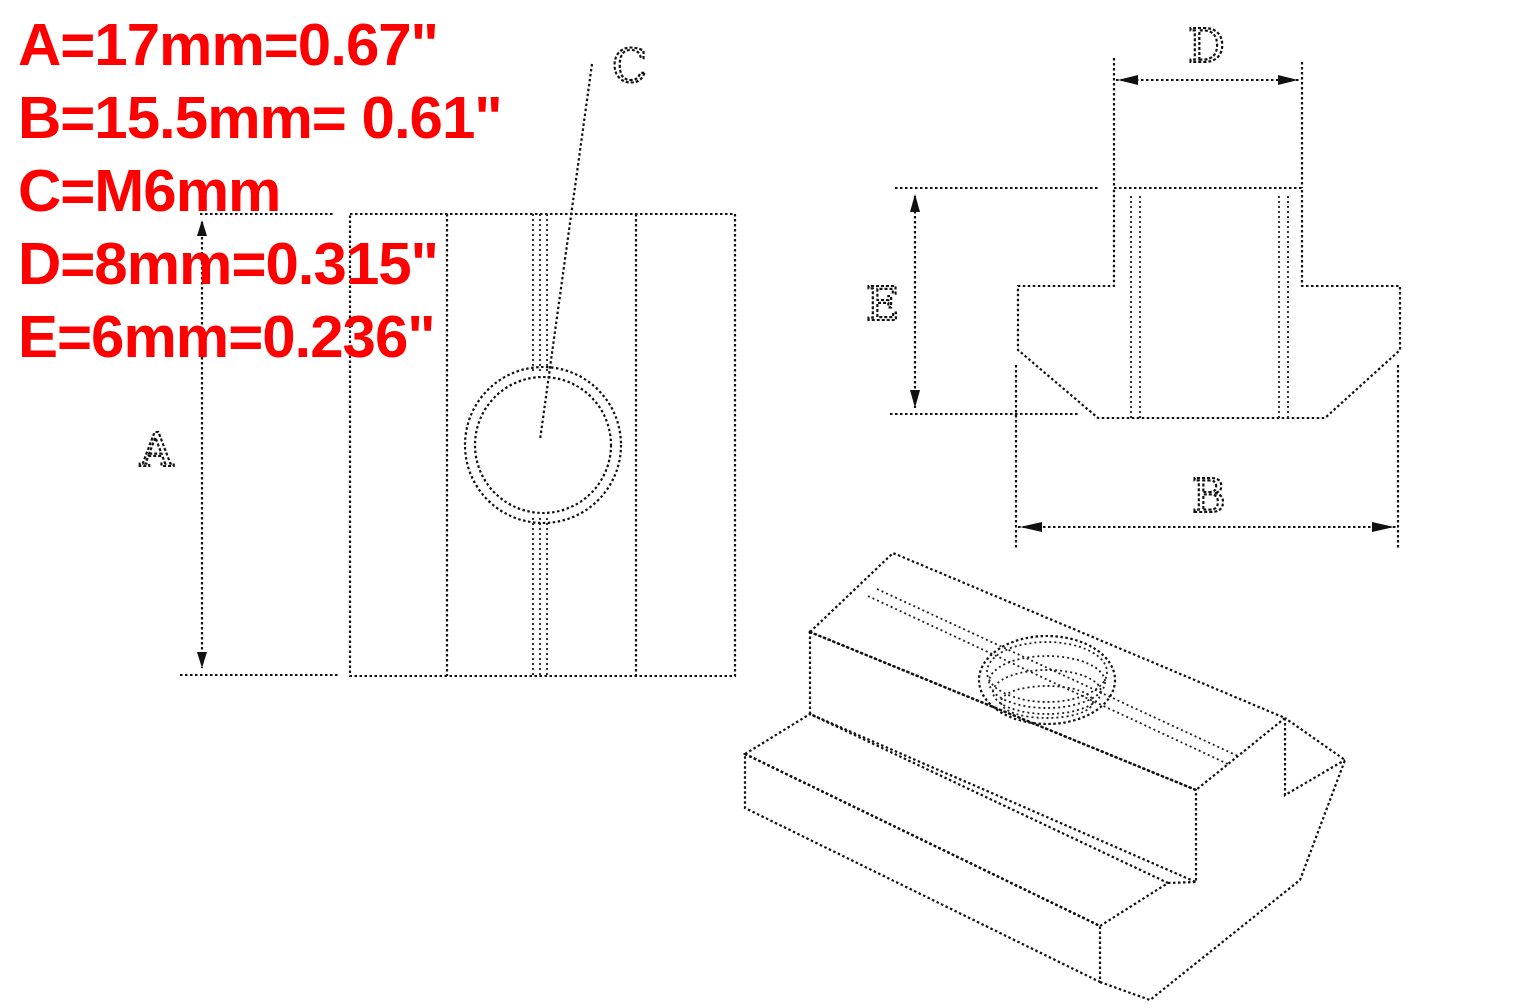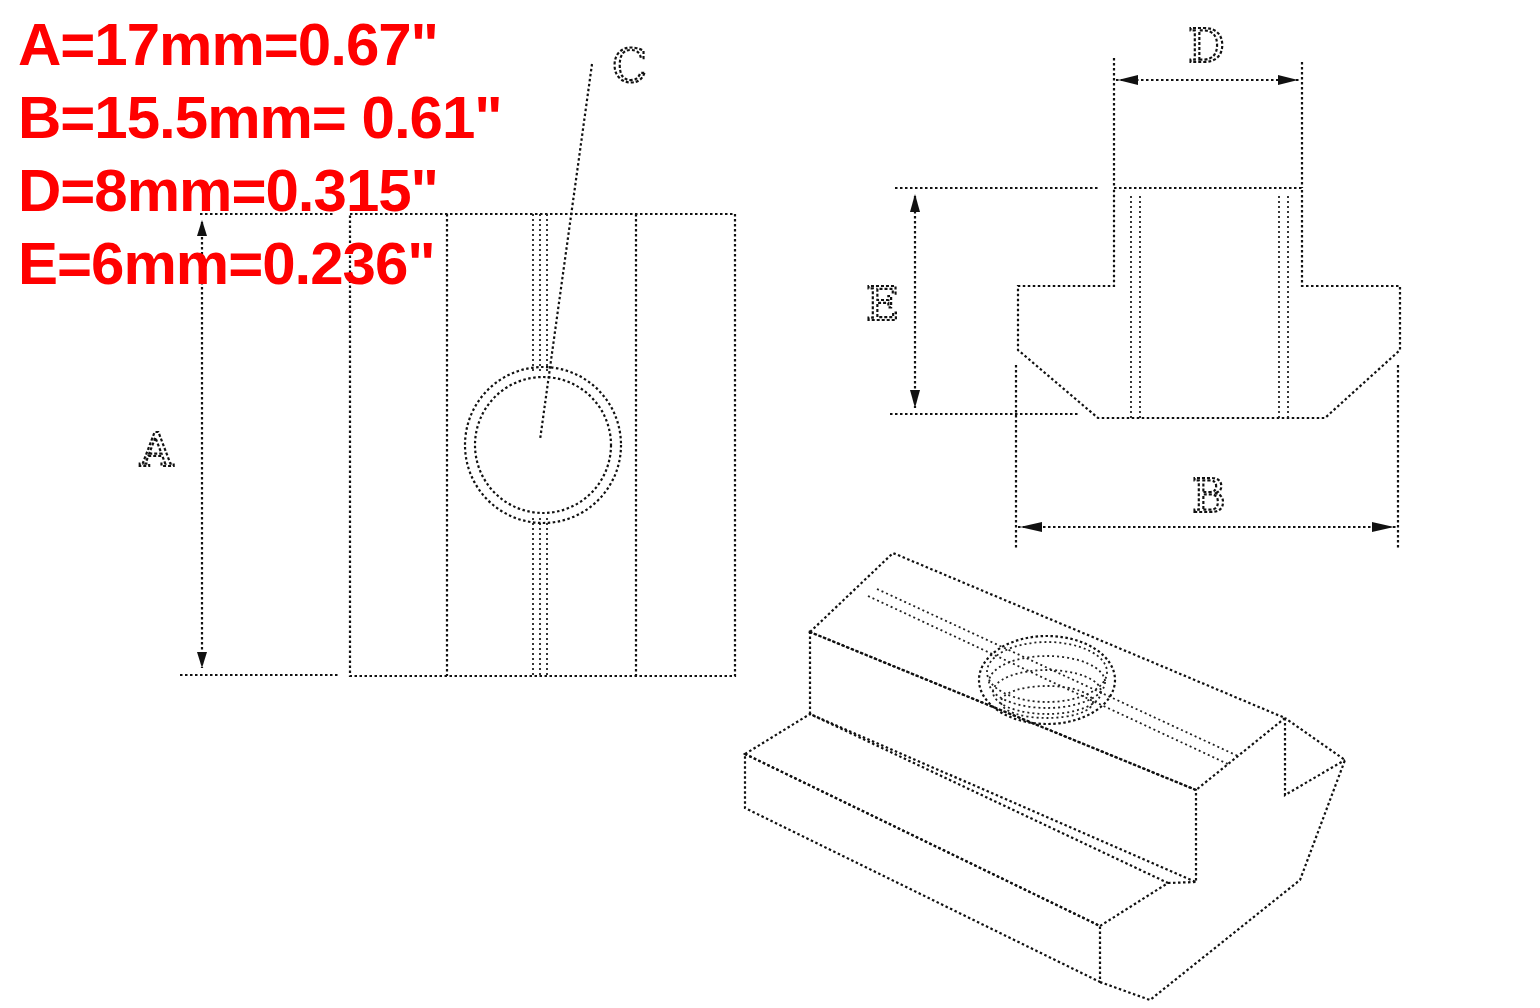--- a/index.html
+++ b/index.html
@@ -19,20 +19,21 @@
   .ln-thin { fill: none; stroke: #222; stroke-width: 1.8; stroke-dasharray: 2 3; }
   .arrow { fill: #111; }
   .lbl { font-family: "DejaVu Serif", serif; font-size: 46px; fill: #fff; stroke: #111; stroke-width: 2.2; stroke-dasharray: 3 2; }
 </style>
 </head>
 <body>
 
 <div class="specs">
   <div class="spec-line">A=17mm=0.67"</div>
   <div class="spec-line">B=15.5mm= 0.61"</div>
+  <div class="spec-line">C=M6mm</div>
   <div class="spec-line">D=8mm=0.315"</div>
   <div class="spec-line">E=6mm=0.236"</div>
 </div>
 
 <svg class="drawing" width="1540" height="1008" viewBox="0 0 1540 1008">
 
   <g>
 
     <line class="ln" x1="200" y1="214" x2="335" y2="214"></line>
     <line class="ln" x1="180" y1="675" x2="340" y2="675"></line>

